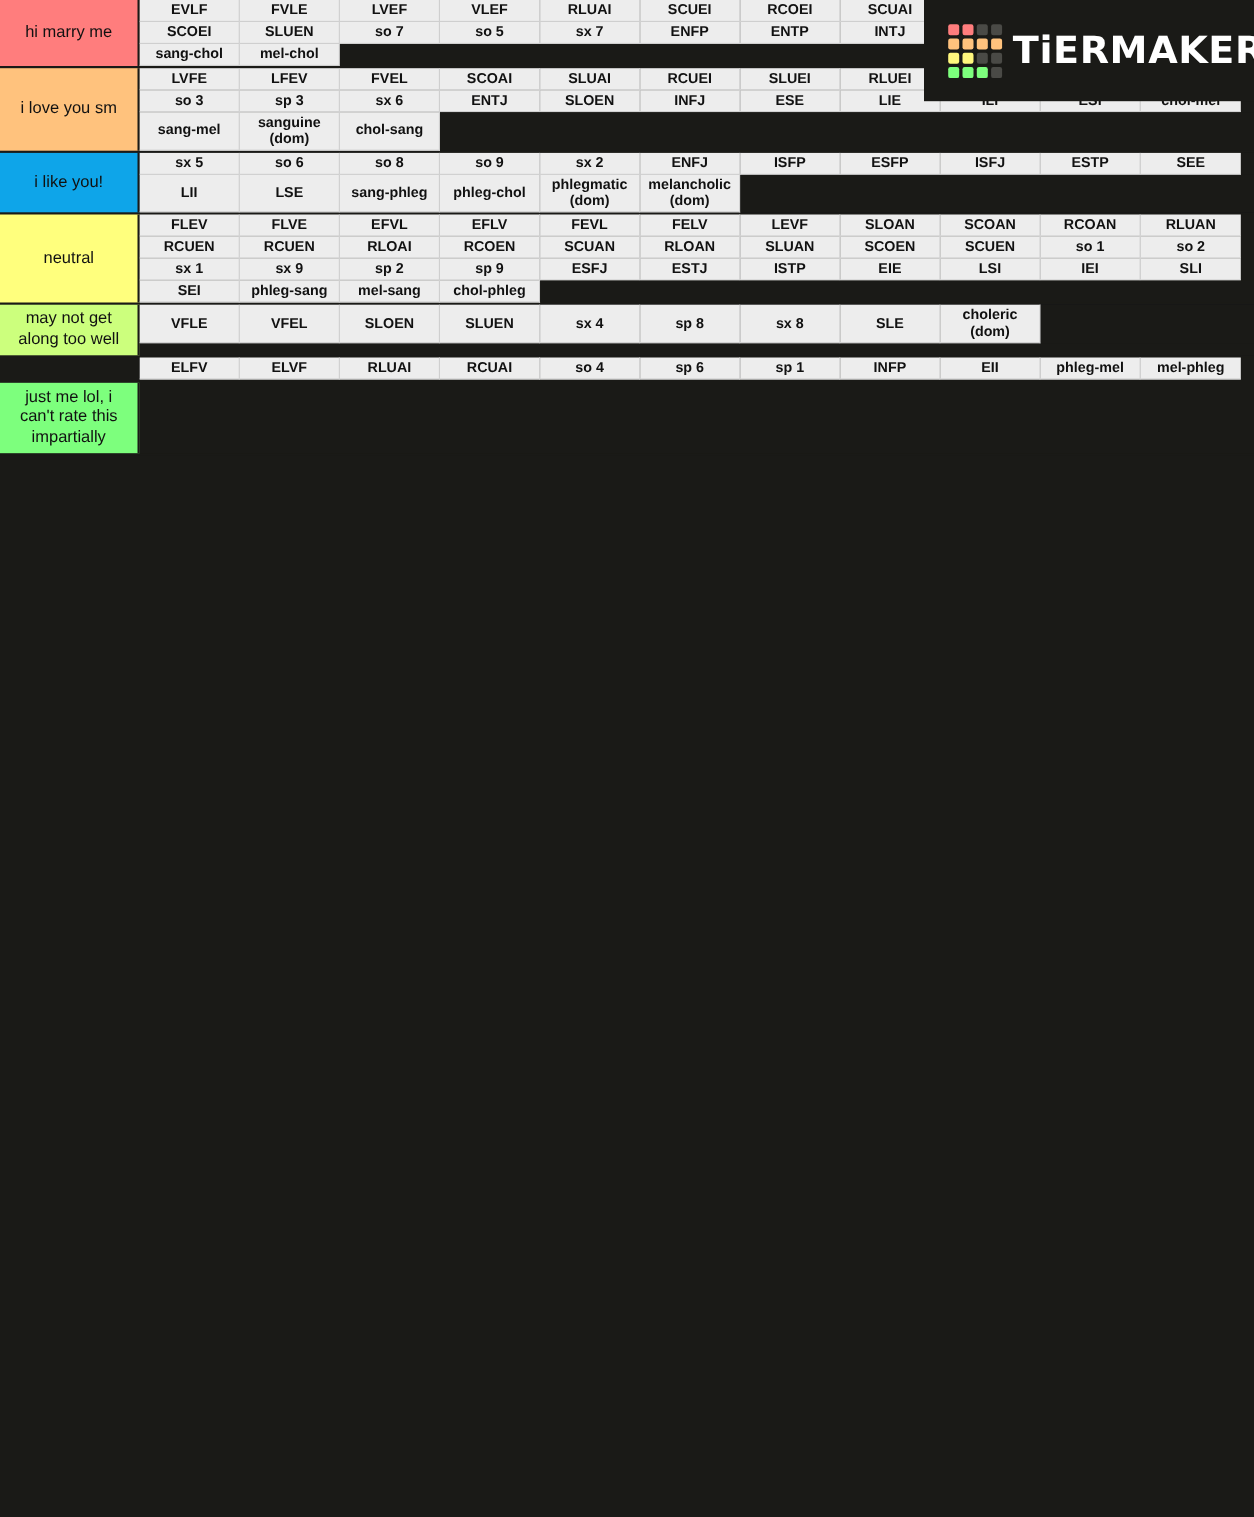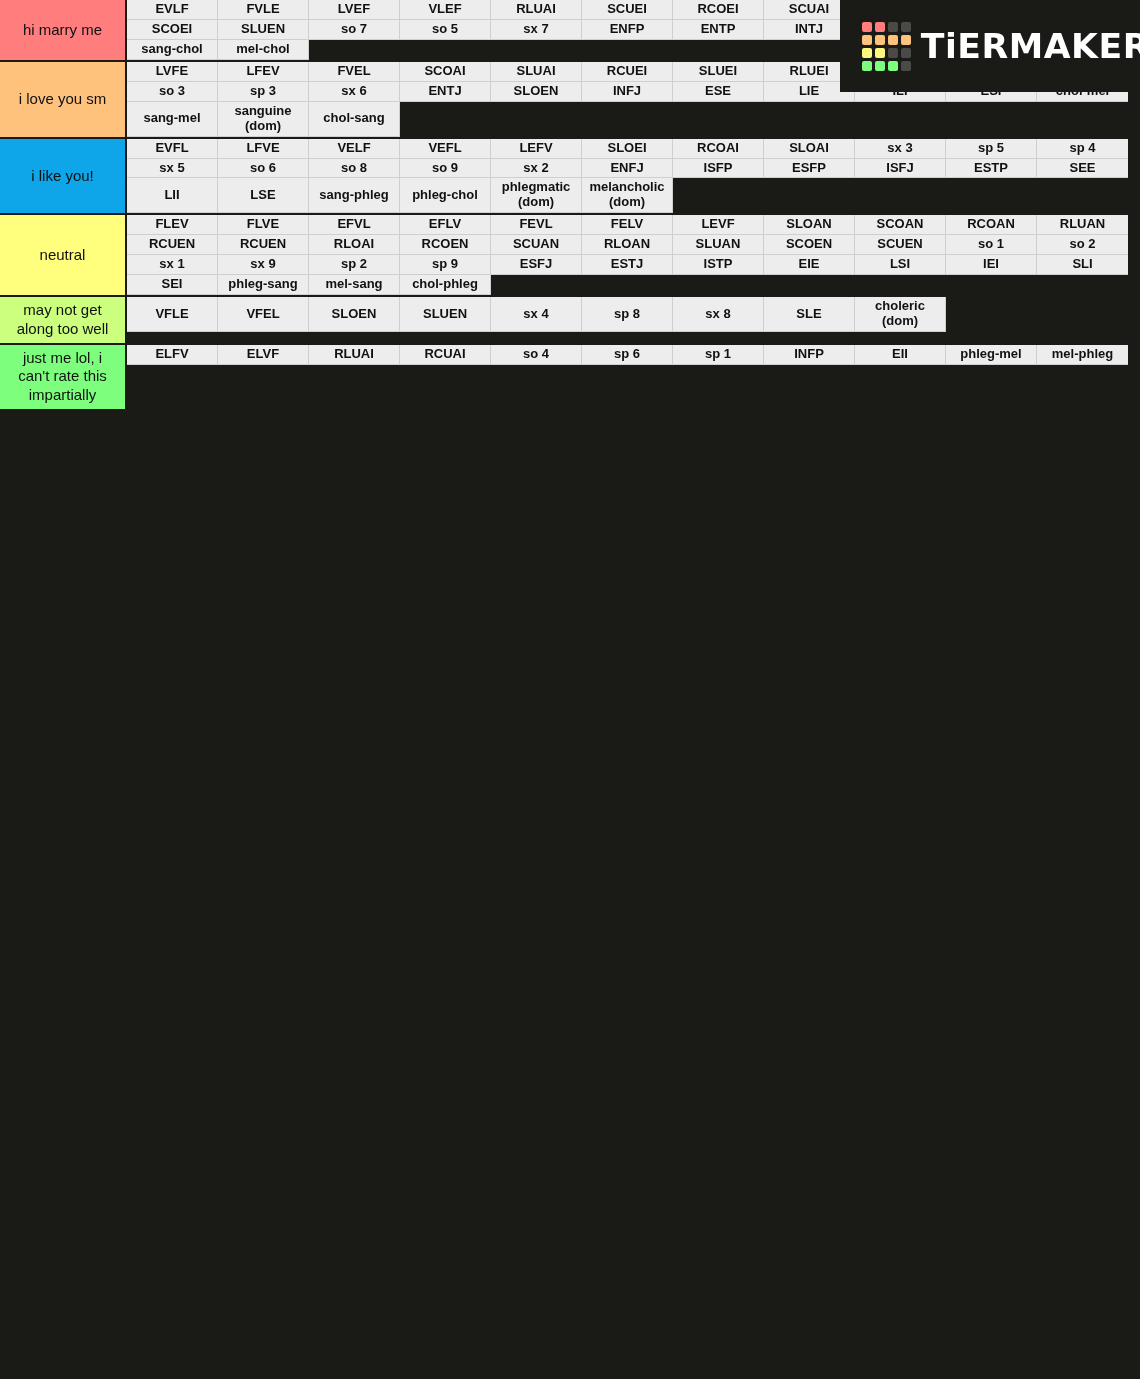--- a/index.html
+++ b/index.html
@@ -194,33 +194,20 @@
 (dom)</div>
             <div class="cell">chol-sang</div>
             <div class="spacer"></div>
           </div>
         </div>
       </div>
       <div class="tier-row">
         <div class="tier-label" style="background: #0ea5e9;">i like you!</div>
         <div class="tier-body">
           <div class="cell-row">
-            <div class="cell">EVFL</div>
-            <div class="cell">LFVE</div>
-            <div class="cell">VELF</div>
-            <div class="cell">VEFL</div>
-            <div class="cell">LEFV</div>
-            <div class="cell">SLOEI</div>
-            <div class="cell">RCOAI</div>
-            <div class="cell">SLOAI</div>
-            <div class="cell">sx 3</div>
-            <div class="cell">sp 5</div>
-            <div class="cell last-in-row">sp 4</div>
-          </div>
-          <div class="cell-row">
             <div class="cell">sx 5</div>
             <div class="cell">so 6</div>
             <div class="cell">so 8</div>
             <div class="cell">so 9</div>
             <div class="cell">sx 2</div>
             <div class="cell">ENFJ</div>
             <div class="cell">ISFP</div>
             <div class="cell">ESFP</div>
             <div class="cell">ISFJ</div>
             <div class="cell">ESTP</div>
@@ -302,21 +289,21 @@
             <div class="cell">sp 8</div>
             <div class="cell">sx 8</div>
             <div class="cell">SLE</div>
             <div class="cell">choleric
 (dom)</div>
             <div class="spacer"></div>
           </div>
         </div>
       </div>
       <div class="tier-row">
-        <div class="tier-label" style="background: rgb(125, 255, 125);">just me lol, i can't rate this impartially</div>
+        <div class="tier-label" style="background: rgb(125, 255, 125); margin-top: 23px;">just me lol, i can't rate this impartially</div>
         <div class="tier-body">
           <div class="cell-row">
             <div class="cell">ELFV</div>
             <div class="cell">ELVF</div>
             <div class="cell">RLUAI</div>
             <div class="cell">RCUAI</div>
             <div class="cell">so 4</div>
             <div class="cell">sp 6</div>
             <div class="cell">sp 1</div>
             <div class="cell">INFP</div>

